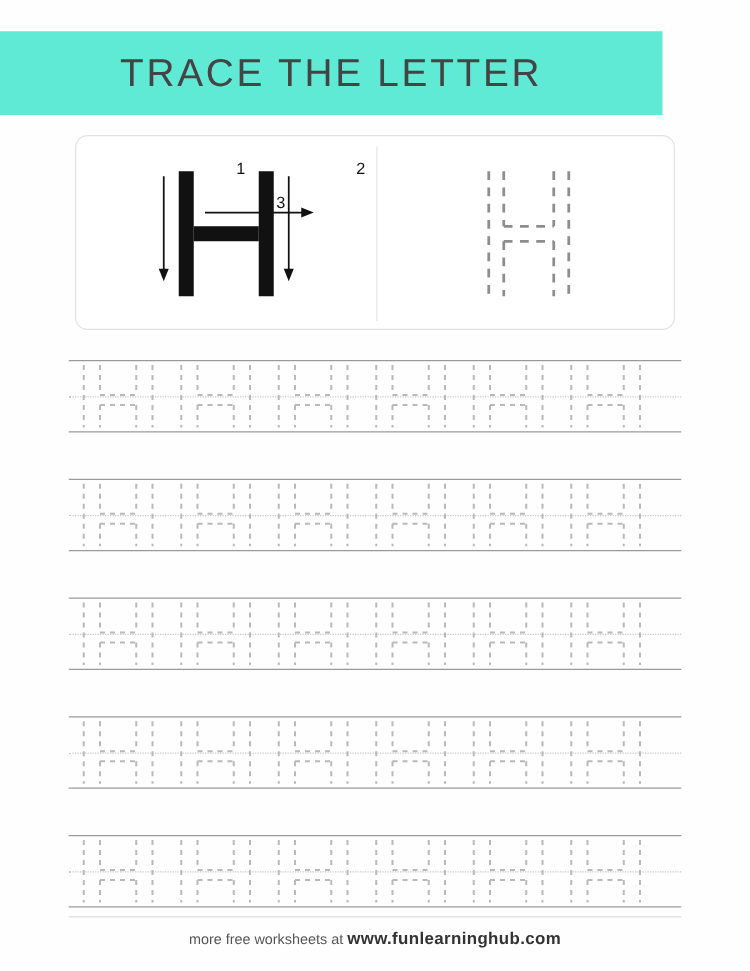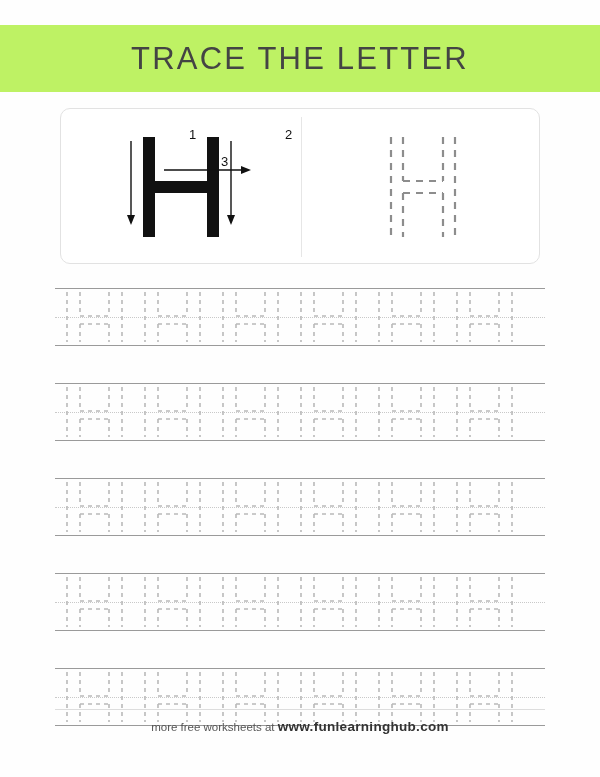--- a/index.html
+++ b/index.html
@@ -21,23 +21,23 @@
     height: 777px;
     position: relative;
     background: #fefefe;
   }
 
   
   .header-band {
     position: absolute;
     left: 0;
     top: 25px;
-    width: 600px;
+    width: 530px;
     height: 67px;
-    background: #bef264;
+    background: #5eead4;
     display: flex;
     align-items: center;
     justify-content: center;
   }
   .header-title {
     font-size: 31px;
     letter-spacing: 2.2px;
     color: #444444;
     font-weight: normal;
     font-family: "Liberation Sans", sans-serif;
@@ -114,21 +114,21 @@
     left: 0;
     top: 0;
     width: 490px;
     height: 58px;
   }
 
   
   .footer {
     position: absolute;
     left: 0;
-    top: 719px;
+    top: 743px;
     width: 600px;
     text-align: center;
     font-size: 11.5px;
     color: #555;
   }
   .footer .rule {
     position: absolute;
     left: 55px;
     top: -10px;
     width: 490px;

